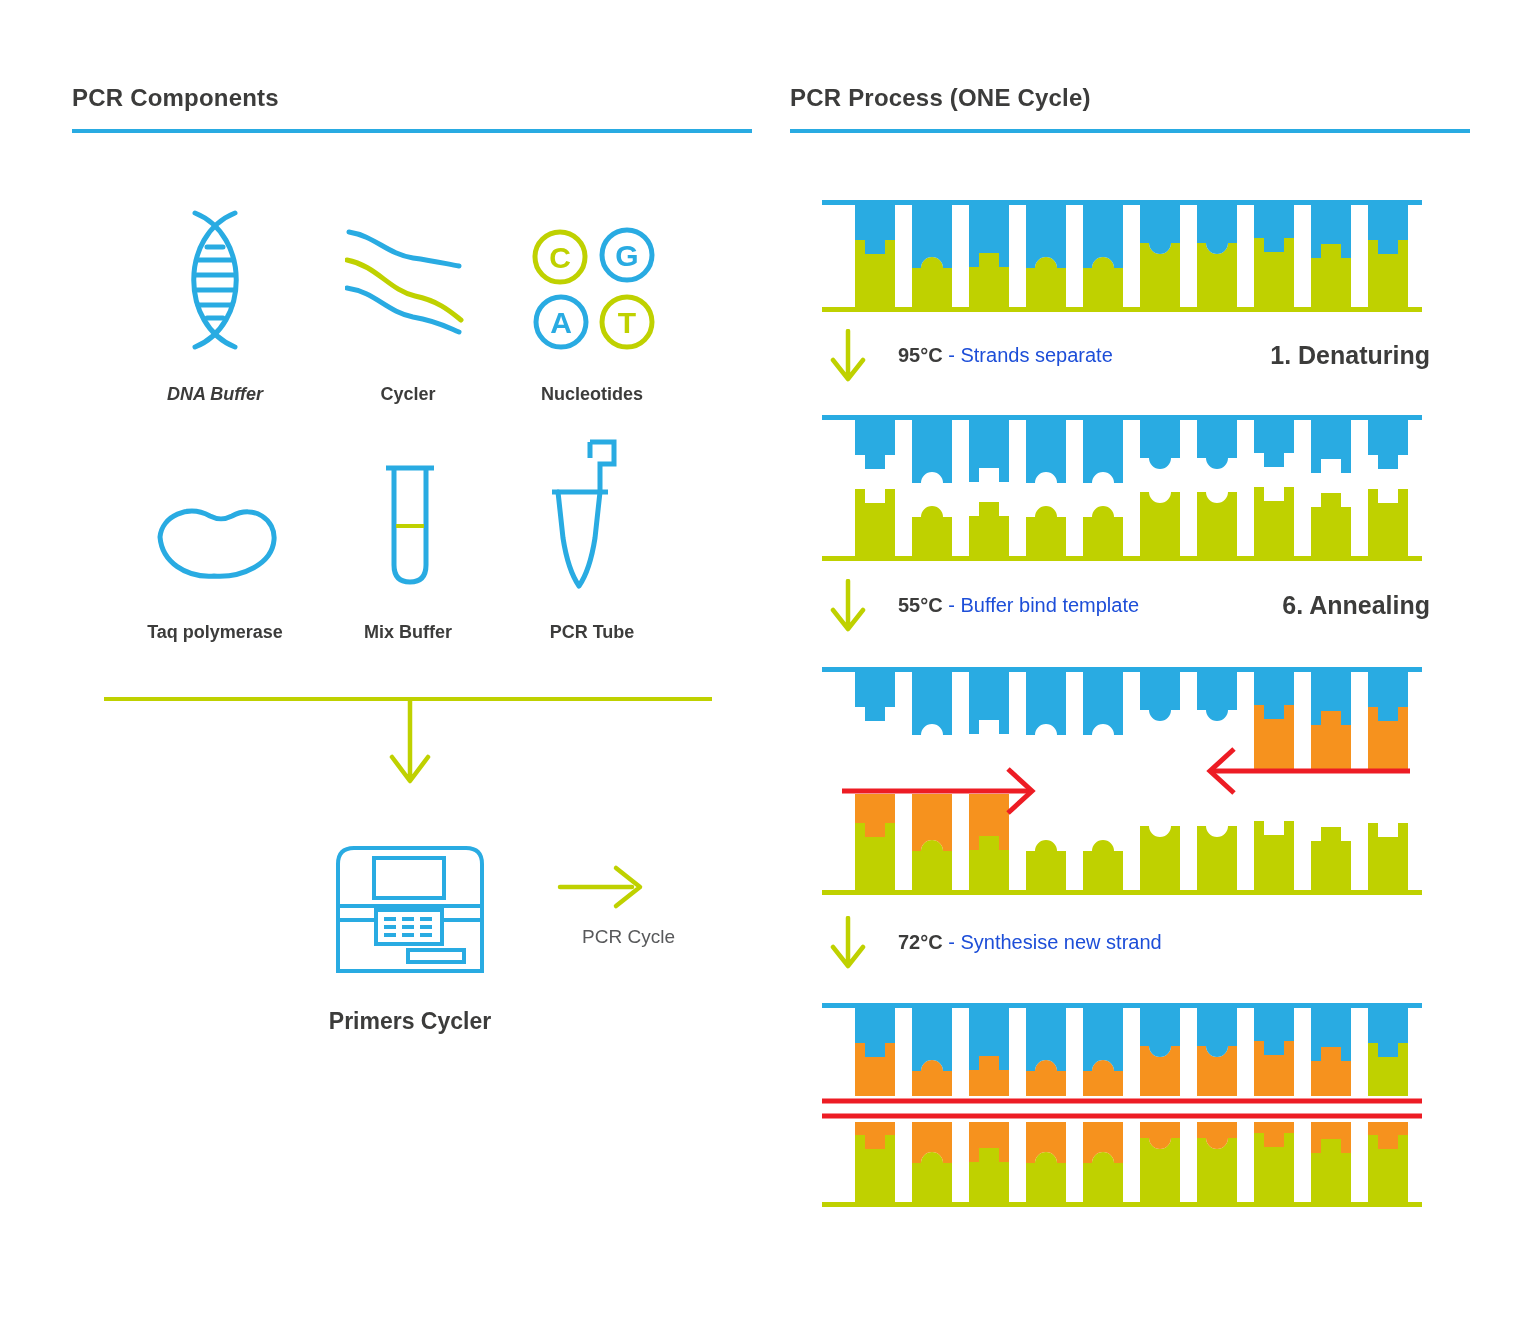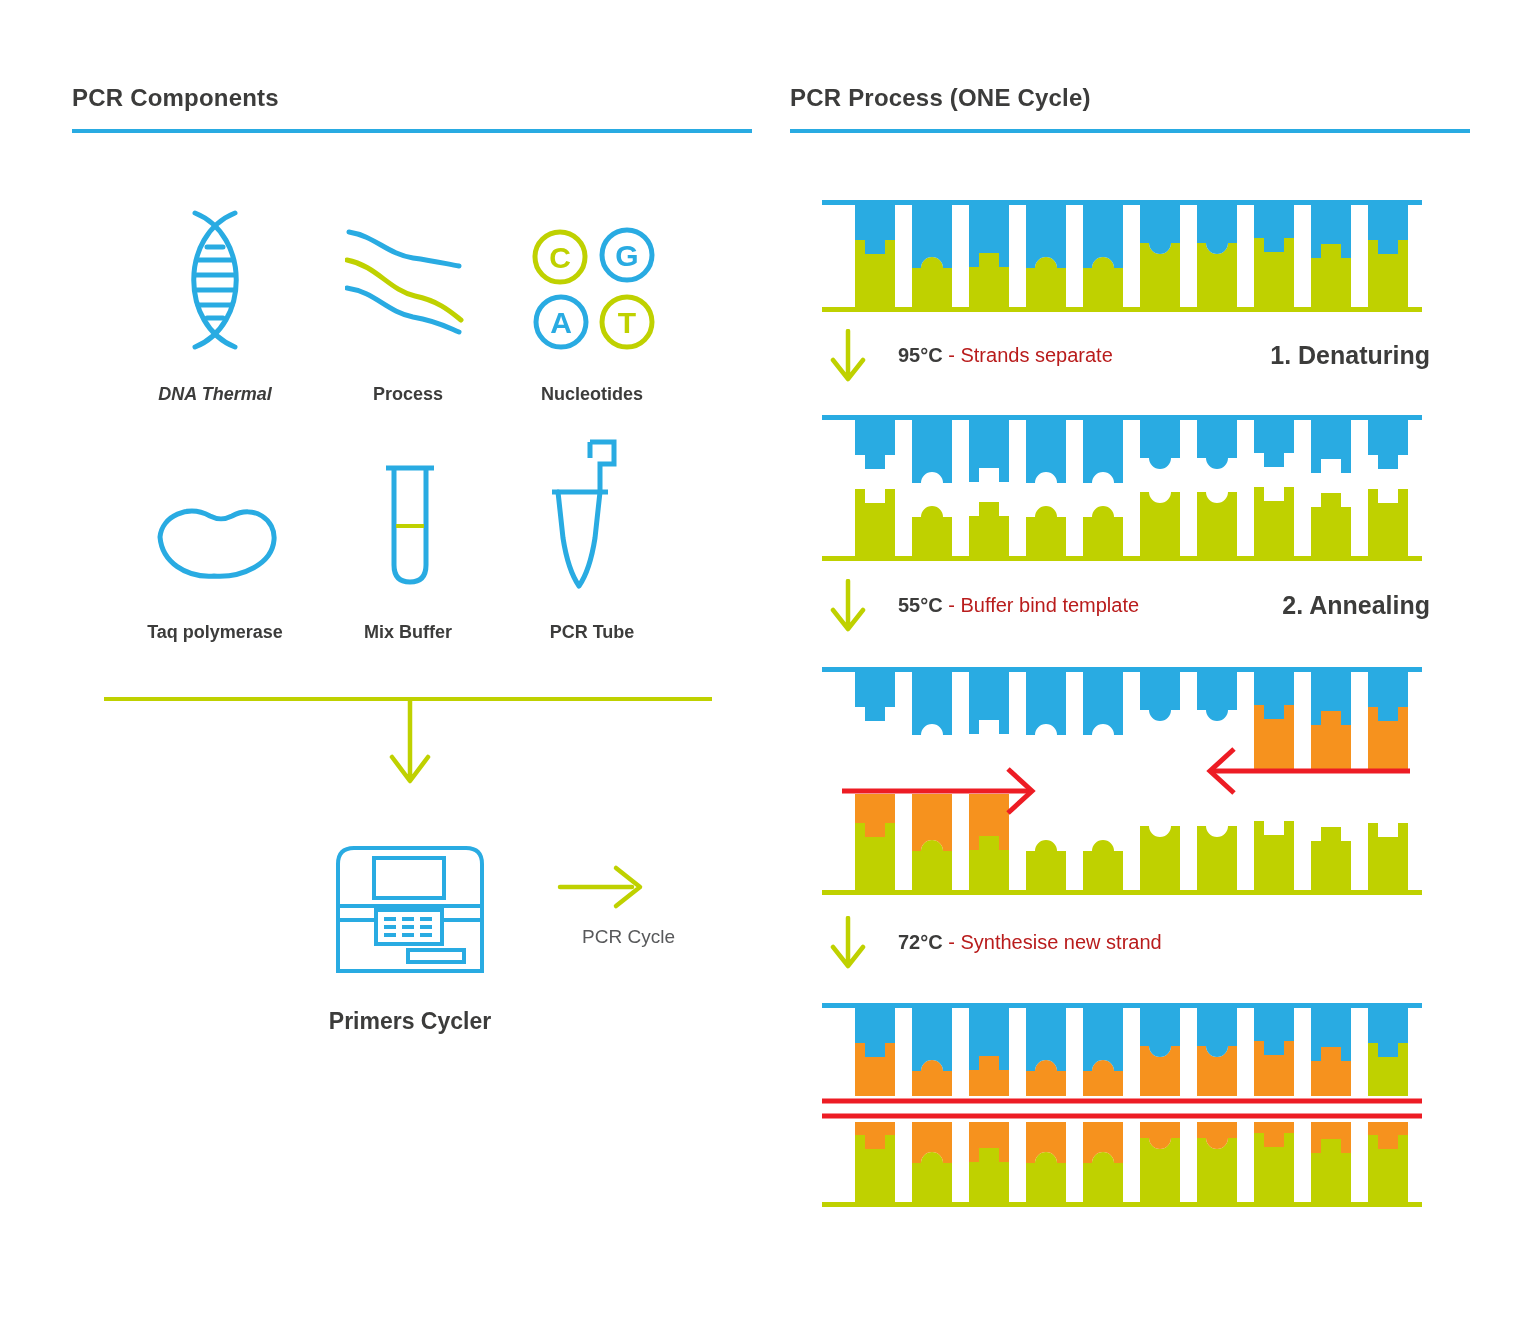--- a/index.html
+++ b/index.html
@@ -7,21 +7,21 @@
         font-family:"Liberation Sans",sans-serif;color:#3C3C3B;padding-left:11px;}
   .abs{position:absolute;}
   .panel-title{font-size:24px;font-weight:700;color:#3C3C3B;letter-spacing:.2px;}
   .rule{height:4px;background:#29ABE2;}
   .comp-label{width:220px;text-align:center;font-size:18px;font-weight:700;color:#3C3C3B;}
   .italic{font-style:italic;}
   .cycler-label{width:230px;text-align:center;font-size:23px;font-weight:700;}
   .cycle-label{width:140px;text-align:right;font-size:19px;color:#58595B;}
   .step-text{font-size:20px;white-space:nowrap;}
   .step-temp{font-weight:700;color:#3C3C3B;}
-  .step-desc{color:#b91c1c;}
+  .step-desc{color:#1d4ed8;}
   .step-name{width:300px;text-align:right;font-size:25px;font-weight:700;color:#3C3C3B;}
   .ic{fill:none;stroke:#29ABE2;stroke-width:5;stroke-linecap:round;stroke-linejoin:round;}
   .ic-sq{stroke-linecap:butt;stroke-linejoin:miter;}
   .lime-st{stroke:#BFD100;}
   .arrow{fill:none;stroke:#BFD100;stroke-width:4.5;stroke-linecap:round;stroke-linejoin:round;}
   .nt-letter{font-family:"Liberation Sans",sans-serif;font-size:30px;font-weight:700;text-anchor:middle;}
 </style>
 </head>
 <body>
 
@@ -46,22 +46,22 @@
     <circle class="ic lime-st" cx="35" cy="32" r="25"></circle>
     <circle class="ic" cx="102" cy="30" r="25"></circle>
     <circle class="ic" cx="36" cy="97" r="25"></circle>
     <circle class="ic lime-st" cx="102" cy="97" r="25"></circle>
     <text class="nt-letter" x="35" y="43" fill="#BFD100">C</text>
     <text class="nt-letter" x="102" y="41" fill="#29ABE2">G</text>
     <text class="nt-letter" x="36" y="108" fill="#29ABE2">A</text>
     <text class="nt-letter" x="102" y="108" fill="#BFD100">T</text>
   </svg>
 
-  <div class="abs comp-label italic" style="left:105px;top:384px;">DNA Thermal</div>
-  <div class="abs comp-label" style="left:298px;top:384px;">Process</div>
+  <div class="abs comp-label italic" style="left:105px;top:384px;">DNA Buffer</div>
+  <div class="abs comp-label" style="left:298px;top:384px;">Cycler</div>
   <div class="abs comp-label" style="left:482px;top:384px;">Nucleotides</div>
 
   <svg class="abs" style="left:148px;top:492px;" width="135" height="95" viewBox="0 0 135 95">
     <path class="ic" d="M 12,45 C 14,24 40,12 62,24 C 70,28 76,28 84,24 C 106,12 128,28 126,48 C 124,72 94,86 66,84 C 38,86 14,70 12,45 Z"></path>
   </svg>
 
   <svg class="abs" style="left:380px;top:460px;" width="60" height="135" viewBox="0 0 60 135">
     <path class="ic ic-sq" d="M 6,8 H 54"></path>
     <path class="ic ic-sq" d="M 14,8 V 105 Q 14,122 30,122 Q 46,122 46,105 V 8"></path>
     <path class="ic-sq" style="fill:none;stroke:#BFD100;stroke-width:4;" d="M 16,66 H 44"></path>
@@ -232,21 +232,21 @@
   </div>
   <div class="abs step-name" style="left:1130px;top:341px;">1. Denaturing</div>
 
   <svg class="abs" style="left:828px;top:579px;" width="40" height="60" viewBox="0 0 40 60">
     <path class="arrow" d="M 20,2 V 46 M 5,31 L 20,50 L 35,31"></path>
   </svg>
   <div class="abs step-text" style="left:898px;top:594px;">
     <span class="step-temp">55°C</span>
     <span class="step-desc">- Buffer bind template</span>
   </div>
-  <div class="abs step-name" style="left:1130px;top:591px;">2. Annealing</div>
+  <div class="abs step-name" style="left:1130px;top:591px;">6. Annealing</div>
 
   <svg class="abs" style="left:828px;top:916px;" width="40" height="60" viewBox="0 0 40 60">
     <path class="arrow" d="M 20,2 V 46 M 5,31 L 20,50 L 35,31"></path>
   </svg>
   <div class="abs step-text" style="left:898px;top:931px;">
     <span class="step-temp">72°C</span>
     <span class="step-desc">- Synthesise new strand</span>
   </div>
 
 </div>

